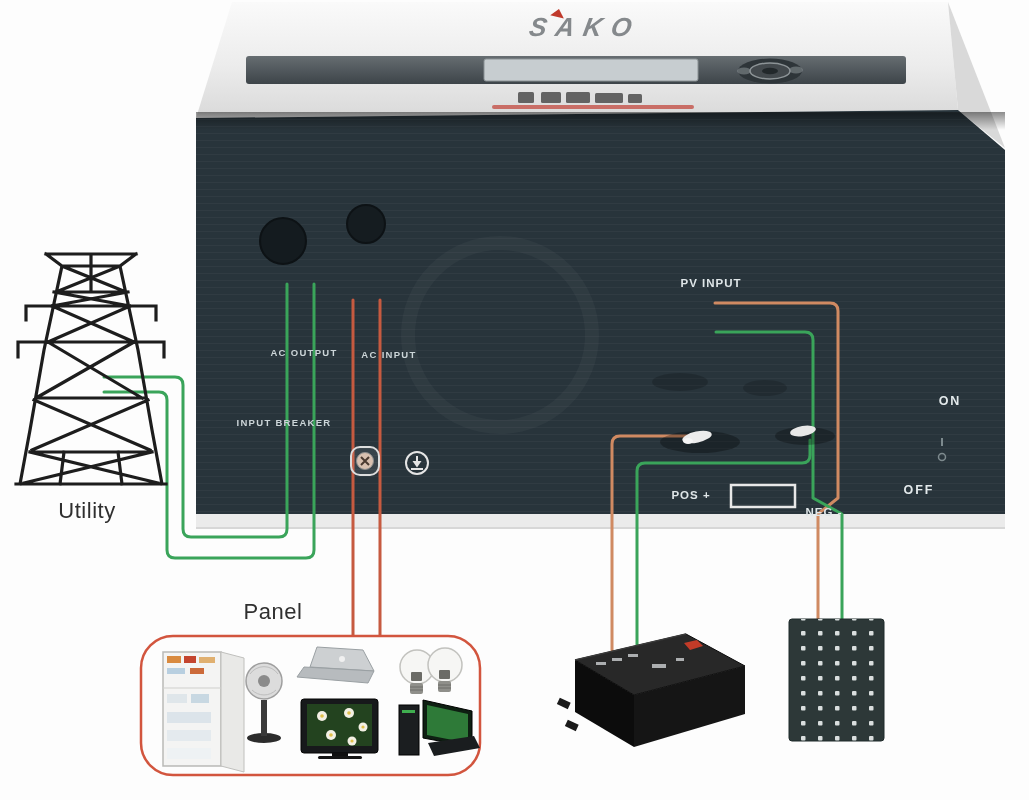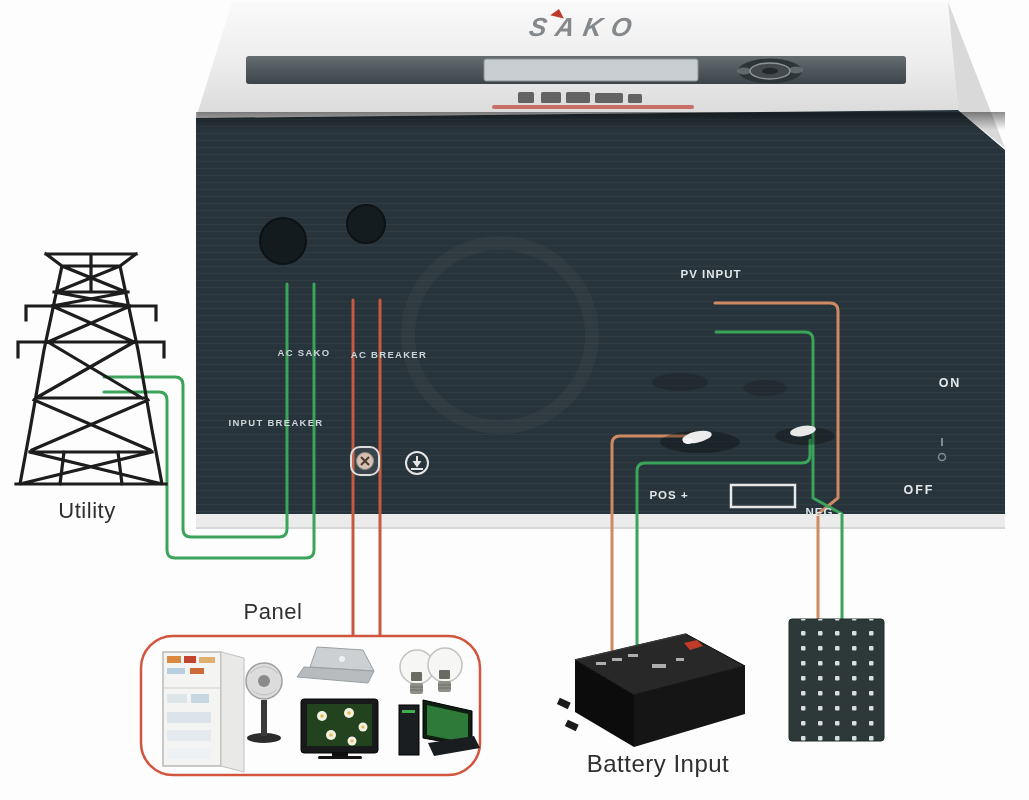--- a/index.html
+++ b/index.html
@@ -250,25 +250,24 @@
 
     <g>
       <rect x="789" y="619" width="95" height="122" rx="3" fill="#2d3838" stroke="#1f2a2a"></rect>
       <rect x="789" y="619" width="95" height="122" rx="3" fill="url(#pvdots)"></rect>
     </g>
   </svg>
 
   <div id="sako-logo">SAKO</div>
   <div id="logo-accent"></div>
 
-  <div class="lbl panel-lbl" style="left:304px;top:347px">AC SAKO</div>
-  <div class="lbl panel-lbl" style="left:389px;top:349px">AC BREAKER</div>
-  <div class="lbl panel-lbl" style="left:276px;top:417px">INPUT BREAKER</div>
-  <div class="lbl panel-lbl pn-big" style="left:711px;top:268px">PV INPUT</div>
-  <div class="lbl panel-lbl pn-big" style="left:669px;top:489px">POS +</div>
+  <div class="lbl panel-lbl" style="left:304px;top:347px">AC OUTPUT</div>
+  <div class="lbl panel-lbl" style="left:389px;top:349px">AC INPUT</div>
+  <div class="lbl panel-lbl" style="left:284px;top:417px">INPUT BREAKER</div>
+  <div class="lbl panel-lbl pn-big" style="left:711px;top:277px">PV INPUT</div>
+  <div class="lbl panel-lbl pn-big" style="left:691px;top:489px">POS +</div>
   <div class="lbl panel-lbl pn-big" style="left:824px;top:506px">NEG -</div>
-  <div class="lbl sw-lbl" style="left:950px;top:376px">ON</div>
+  <div class="lbl sw-lbl" style="left:950px;top:394px">ON</div>
   <div class="lbl sw-lbl" style="left:919px;top:483px">OFF</div>
 
   <div class="lbl node-lbl" style="left:87px;top:498px">Utility</div>
   <div class="lbl node-lbl" style="left:273px;top:599px">Panel</div>
-  <div class="lbl node-lbl node-lbl-sm" style="left:658px;top:750px">Battery Input</div>
 </div>
 
 </body></html>

